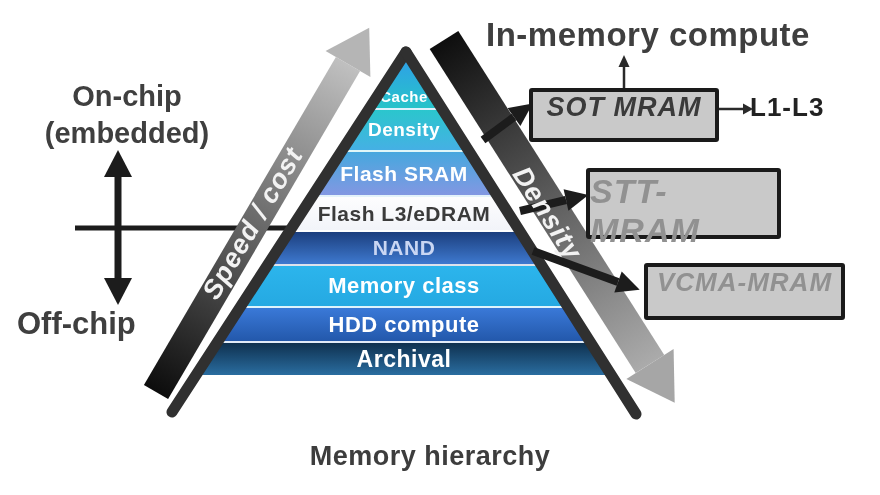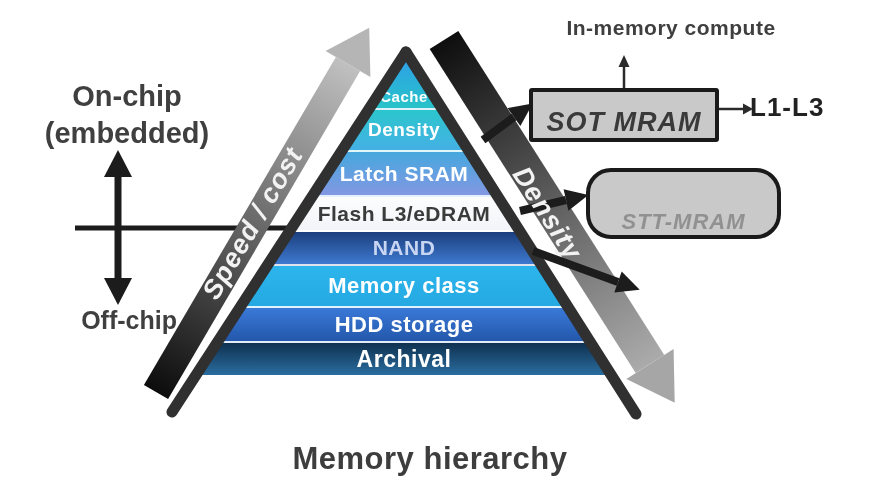--- a/index.html
+++ b/index.html
@@ -34,33 +34,33 @@
   .band-label{
     position:absolute;text-align:center;color:#f2f2f2;
     font-style:italic;font-weight:600;font-size:27px;letter-spacing:1px;white-space:nowrap;
   }
   .band-label.speed{left:103px;top:208px;width:300px;transform:rotate(-59.5deg);}
   .band-label.density{left:447px;top:198px;width:200px;transform:rotate(57.5deg);}
 
   
   .txt{position:absolute;color:#3f3f3f;font-weight:bold;text-align:center;}
   .onchip{left:17px;top:78px;width:220px;text-align:center;font-size:29px;line-height:37px;}
-  .offchip{left:17px;top:306px;width:160px;text-align:right;font-size:25px;}
-  .imc-heading{left:491px;top:16px;width:360px;text-align:center;font-size:21px;letter-spacing:.5px;}
+  .offchip{left:17px;top:306px;width:160px;text-align:left;font-size:31px;}
+  .imc-heading{left:468px;top:16px;width:360px;text-align:center;font-size:33px;letter-spacing:.5px;}
   .l1l3{left:750px;top:92px;font-size:26px;color:#222;letter-spacing:1px;}
-  .caption{left:250px;top:441px;width:360px;text-align:center;font-size:31px;color:#3d3d3d;letter-spacing:.5px;}
+  .caption{left:250px;top:441px;width:360px;text-align:center;font-size:27px;color:#3d3d3d;letter-spacing:.5px;}
 
   
   .mram-box{
-    position:absolute;display:flex;align-items:flex-end;justify-content:center;
+    position:absolute;display:flex;align-items:flex-start;justify-content:center;
     border:4px solid #1a1a1a;background:#c9c9c9;border-radius:3px;box-sizing:border-box;
     font-style:italic;font-weight:600;letter-spacing:1px;
   }
   .box-sot {left:529px;top:88px; width:190px;height:54px;font-size:27px;}
-  .box-stt {left:586px;top:168px;width:195px;height:71px;font-size:22px;border-radius:25px;}
+  .box-stt {left:586px;top:168px;width:195px;height:71px;font-size:34px;}
   .box-vcma{left:644px;top:263px;width:201px;height:57px;font-size:26px;}
 </style>
 </head>
 <body>
 
 <div class="stage">
 
   <svg width="880" height="495">
     <defs>
       <linearGradient id="gradSpeed" gradientUnits="userSpaceOnUse" x1="156" y1="392" x2="348" y2="64">
@@ -88,33 +88,33 @@
   </svg>
 
   <div class="pyramid">
     <div class="layer" style="background: linear-gradient(rgb(47, 159, 232), rgb(39, 195, 201)); color: rgb(255, 255, 255);">
         <span>Cache</span>
       </div>
     <div class="layer" style="background: linear-gradient(rgb(43, 198, 205), rgb(69, 176, 228)); color: rgb(255, 255, 255);">
         <span>Density</span>
       </div>
     <div class="layer" style="background: linear-gradient(rgb(70, 168, 222), rgb(130, 151, 226)); color: rgb(255, 255, 255);">
-        <span>Latch SRAM</span>
+        <span>Flash SRAM</span>
       </div>
     <div class="layer" style="background: linear-gradient(rgb(253, 253, 254), rgb(242, 244, 249)); color: rgb(59, 59, 59);">
         <span>Flash L3/eDRAM</span>
       </div>
     <div class="layer" style="background: linear-gradient(rgb(28, 63, 126), rgb(62, 121, 207)); color: rgb(201, 214, 243);">
         <span>NAND</span>
       </div>
     <div class="layer" style="background: linear-gradient(rgb(44, 181, 236), rgb(37, 169, 226)); color: rgb(255, 255, 255);">
         <span>Memory class</span>
       </div>
     <div class="layer" style="background: linear-gradient(rgb(58, 121, 216), rgb(35, 88, 171)); color: rgb(255, 255, 255);">
-        <span>HDD storage</span>
+        <span>HDD compute</span>
       </div>
     <div class="layer" style="background: linear-gradient(rgb(15, 49, 80), rgb(42, 109, 160)); color: rgb(255, 255, 255);">
         <span>Archival</span>
       </div>
   </div>
 
   <svg width="880" height="495">
 
     <line x1="406" y1="52" x2="172" y2="412" stroke="#303030" stroke-width="11" stroke-linecap="round"></line>
     <line x1="406" y1="52" x2="636" y2="414" stroke="#303030" stroke-width="11" stroke-linecap="round"></line>
@@ -143,15 +143,18 @@
   <div class="txt offchip">Off-chip</div>
 
   <div class="txt imc-heading">In-memory compute</div>
   <div class="mram-box box-sot" style="color: rgb(58, 58, 58); background: rgb(201, 201, 201); border-color: rgb(26, 26, 26);">
     <span>SOT MRAM</span>
   </div>
   <div class="txt l1l3">L1-L3</div>
   <div class="mram-box box-stt" style="color: rgb(145, 145, 145); background: rgb(201, 201, 201); border-color: rgb(26, 26, 26);">
     <span>STT-MRAM</span>
   </div>
+  <div class="mram-box box-vcma" style="color: rgb(145, 145, 145); background: rgb(201, 201, 201); border-color: rgb(26, 26, 26);">
+    <span>VCMA-MRAM</span>
+  </div>
 
   <div class="txt caption">Memory hierarchy</div>
 </div>
 
 </body></html>

